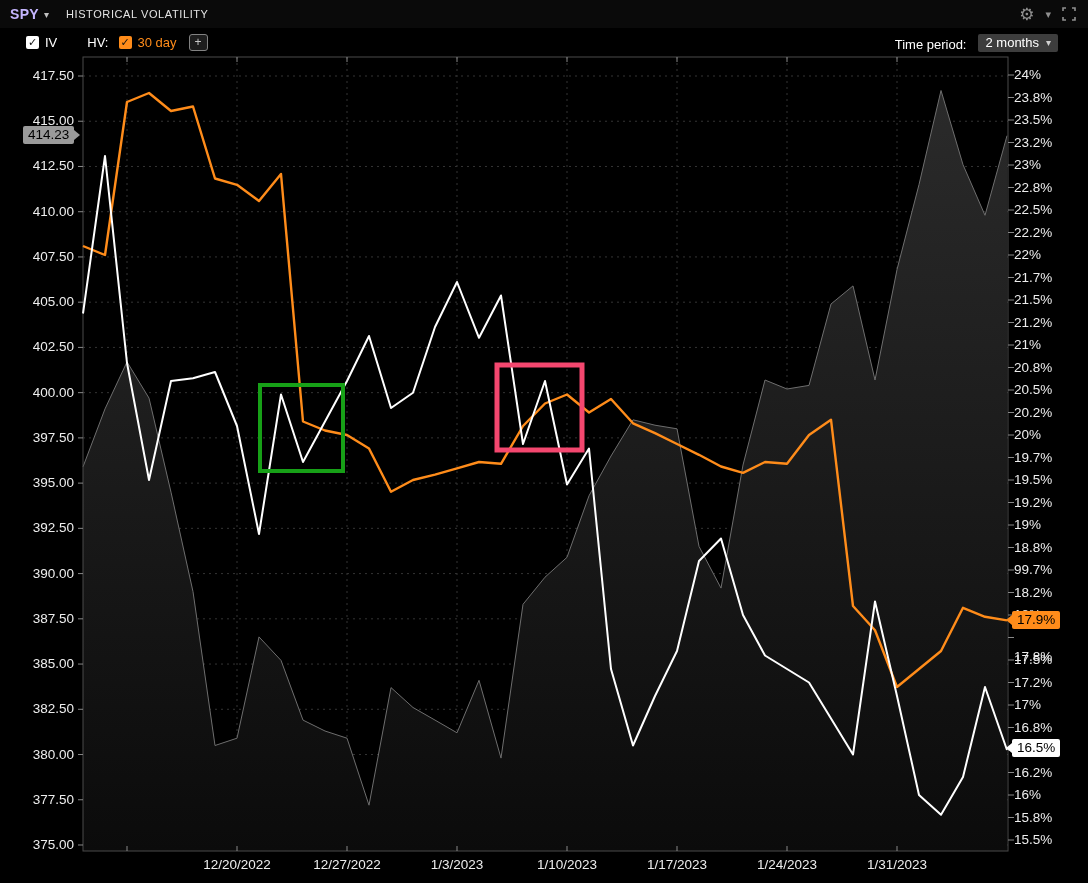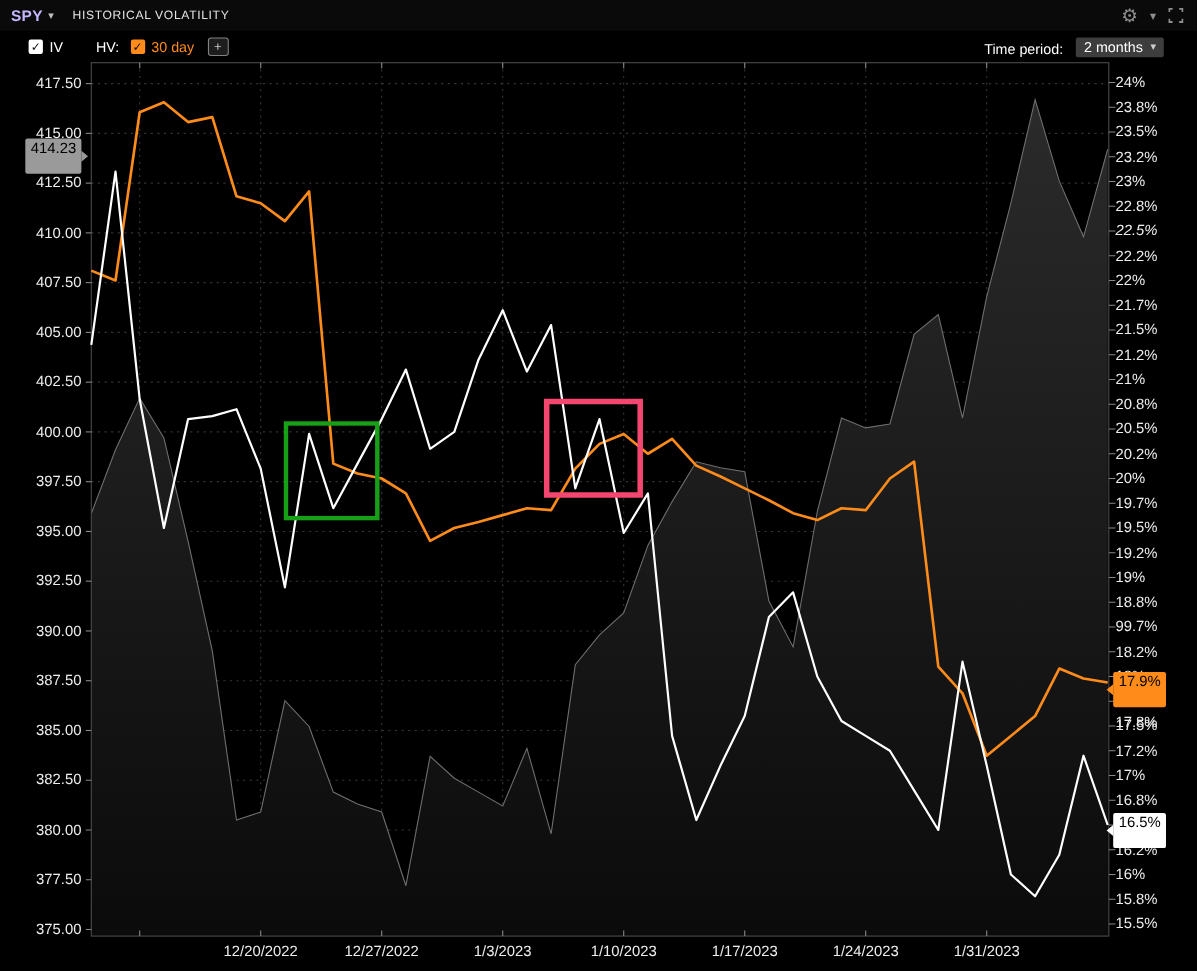--- a/index.html
+++ b/index.html
@@ -27,21 +27,21 @@
       color:#c8c8c8;font-size:12px;line-height:14px;text-align:center;cursor:pointer;}
   .tp-group{margin-left:auto;display:flex;align-items:flex-end;gap:12px;margin-right:30px;}
   .tp-select{background:#3d3d3d;color:#fff;padding:1px 7px 2px 7px;border-radius:2px;display:flex;align-items:center;gap:7px;cursor:pointer;}
   .tp-select .chev{color:#cfcfcf;font-size:10px;}
   
   #chart{position:absolute;left:0;top:0;width:1088px;height:883px;}
   #plot-svg{position:absolute;left:0;top:0;}
   .yl{position:absolute;left:12px;width:62px;text-align:right;font-size:13.5px;color:#ededed;line-height:16px;}
   .yr{position:absolute;left:1014px;font-size:13.5px;color:#ededed;line-height:16px;}
   .xl{position:absolute;width:100px;text-align:center;font-size:13.5px;color:#ededed;top:857px;}
-  .bub{position:absolute;height:32px;line-height:18px;font-size:13.5px;color:#000;padding:0 5px;border-radius:2px;white-space:nowrap;}
+  .bub{position:absolute;height:18px;line-height:18px;font-size:13.5px;color:#000;padding:0 5px;border-radius:2px;white-space:nowrap;}
   .arr{position:absolute;width:0;height:0;top:50%;margin-top:-5px;}
   .arr-r{right:-6px;border-left:6px solid #9a9a9a;border-top:5px solid transparent;border-bottom:5px solid transparent;}
   .arr-l{left:-6px;border-top:5px solid transparent;border-bottom:5px solid transparent;}
 </style>
 </head>
 <body>
 
 <div id="app">
 
   <div class="titlebar">
@@ -214,21 +214,21 @@
       <div class="yl" style="top: 701.293px;">382.50</div>
       <div class="yl" style="top: 746.529px;">380.00</div>
       <div class="yl" style="top: 791.764px;">377.50</div>
       <div class="yl" style="top: 836.999px;">375.00</div>
       <div class="yr" style="top: 67px;">24%</div>
       <div class="yr" style="top: 89.5px;">23.8%</div>
       <div class="yr" style="top: 112px;">23.5%</div>
       <div class="yr" style="top: 134.5px;">23.2%</div>
       <div class="yr" style="top: 157px;">23%</div>
       <div class="yr" style="top: 179.5px; text-align: center;">22.8%</div>
-      <div class="yr" style="top: 202px; font-style: italic;">22.5%</div>
+      <div class="yr" style="top: 202px;">22.5%</div>
       <div class="yr" style="top: 224.5px;">22.2%</div>
       <div class="yr" style="top: 247px;">22%</div>
       <div class="yr" style="top: 269.5px;">21.7%</div>
       <div class="yr" style="top: 292px;">21.5%</div>
       <div class="yr" style="top: 314.5px;">21.2%</div>
       <div class="yr" style="top: 337px;">21%</div>
       <div class="yr" style="top: 359.5px;">20.8%</div>
       <div class="yr" style="top: 382px;">20.5%</div>
       <div class="yr" style="top: 404.5px;">20.2%</div>
       <div class="yr" style="top: 427px;">20%</div>

